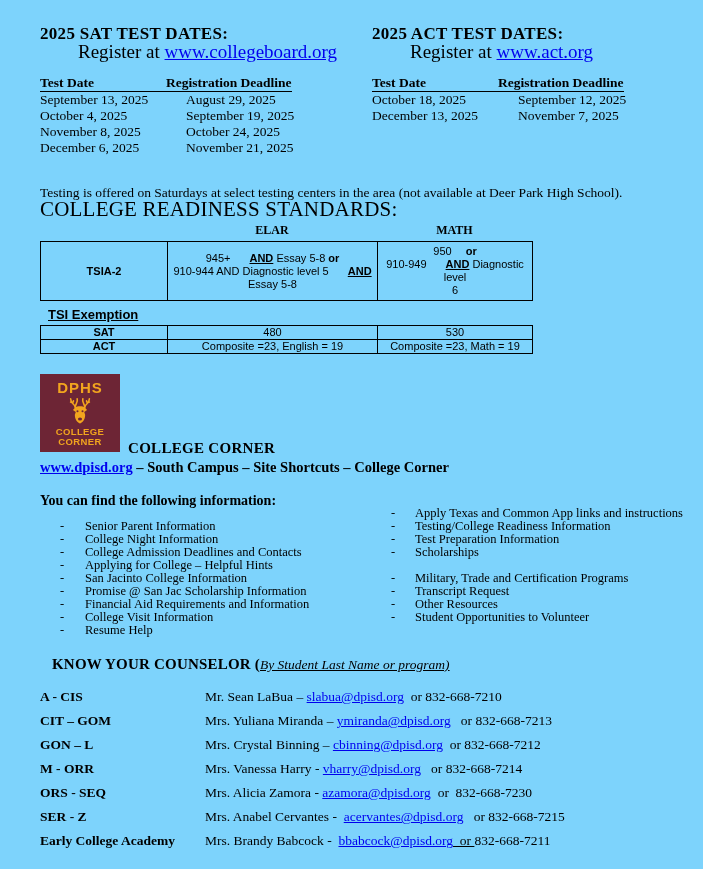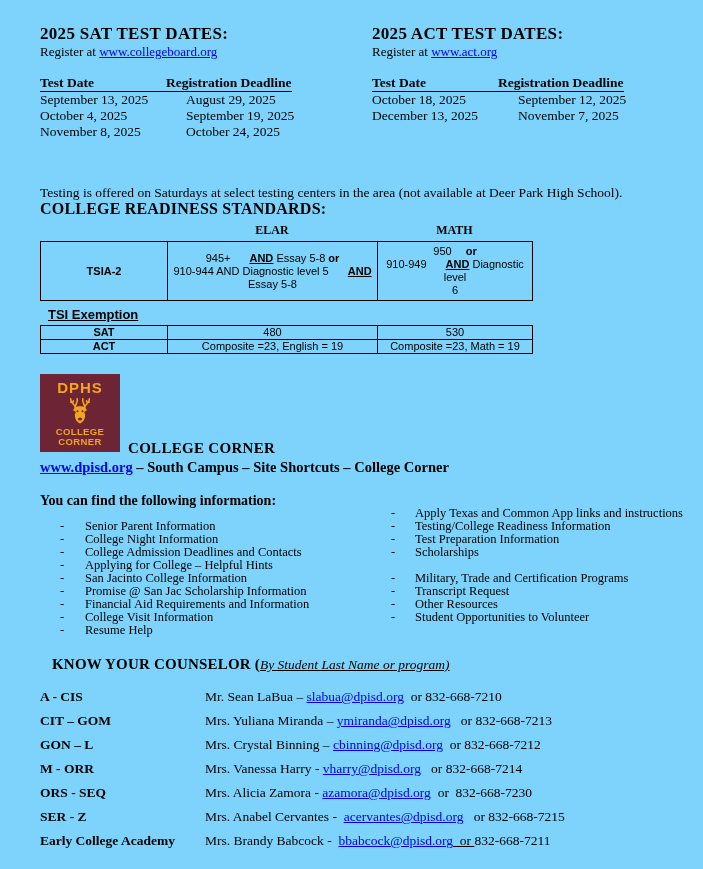--- a/index.html
+++ b/index.html
@@ -17,33 +17,33 @@
   .bu{font-weight:bold;text-decoration:underline;margin-left:16px;}
   .u-blk{text-decoration:underline;}
   a.link{color:var(--link);text-decoration:underline;cursor:pointer;}
   a.link.bold{font-weight:bold;}
 
   
   .dates-block{position:absolute;top:24px;width:310px;}
   #sat-block{left:40px;}
   #act-block{left:372px;}
   .dates-block h1{font-size:17px;font-weight:bold;line-height:19px;letter-spacing:.3px;}
-  .register-line{font-size:13px;line-height:17px;margin-bottom:15px;}
+  .register-line{font-size:19px;line-height:17px;margin-bottom:15px;margin-left:38px;}
   .th-row{font-size:13.5px;line-height:16px;display:flex;}
   .th-date{display:inline-block;width:126px;font-weight:bold;border-bottom:1.5px solid #000;}
   .th-deadline{display:inline-block;font-weight:bold;border-bottom:1.5px solid #000;}
   .date-row{display:flex;font-size:13.5px;line-height:16px;gap:20px;}
   .date-row .c1{width:126px;}
 
   
   #testing-note{position:absolute;left:40px;top:185px;width:660px;font-size:13.5px;line-height:16px;}
 
   
   #readiness{position:absolute;left:40px;top:200px;width:492px;}
-  #readiness .title{font-size:16px;font-weight:bold;line-height:18px;letter-spacing:.2px;}
+  #readiness .title{font-size:21px;font-weight:normal;line-height:18px;letter-spacing:.2px;}
   .subject-row{display:flex;margin-top:5px;font-family:Liberation Serif, serif;font-size:12px;font-weight:bold;}
   .subject-row span{text-align:center;}
   .sub-c1{width:127px;} .sub-c2{width:210px;} .sub-c3{width:155px;}
   table.grid{border-collapse:collapse;width:492px;table-layout:fixed;margin-top:3px;
     font-family:"Liberation Sans",sans-serif;font-size:11px;}
   table.grid td{border:1px solid #000;text-align:center;vertical-align:middle;line-height:13px;padding:3px 2px;}
   table.grid .w1{width:127px;} table.grid .w2{width:210px;} table.grid .w3{width:155px;}
   #tsi-heading{margin:6px 0 2px 8px;font-family:"Liberation Sans",sans-serif;font-size:13px;
     font-weight:bold;text-decoration:underline;}
   table.exempt td{padding:0 2px;line-height:13px;height:14px;}
@@ -97,20 +97,24 @@
       <span class="c1">September 13, 2025</span>
       <span>August 29, 2025</span>
     </div>
     <div class="date-row">
       <span class="c1">October 4, 2025</span>
       <span>September 19, 2025</span>
     </div>
     <div class="date-row">
       <span class="c1">November 8, 2025</span>
       <span>October 24, 2025</span>
+    </div>
+    <div class="date-row">
+      <span class="c1">December 6, 2025</span>
+      <span>November 21, 2025</span>
     </div>
   </div>
 
   <div class="dates-block" id="act-block">
     <h1>2025 ACT TEST DATES:</h1>
     <div class="register-line">
       <span class="ws">Register at </span><a class="link">www.act.org</a>
     </div>
     <div class="th-row">
       <span class="th-date">Test Date</span>

